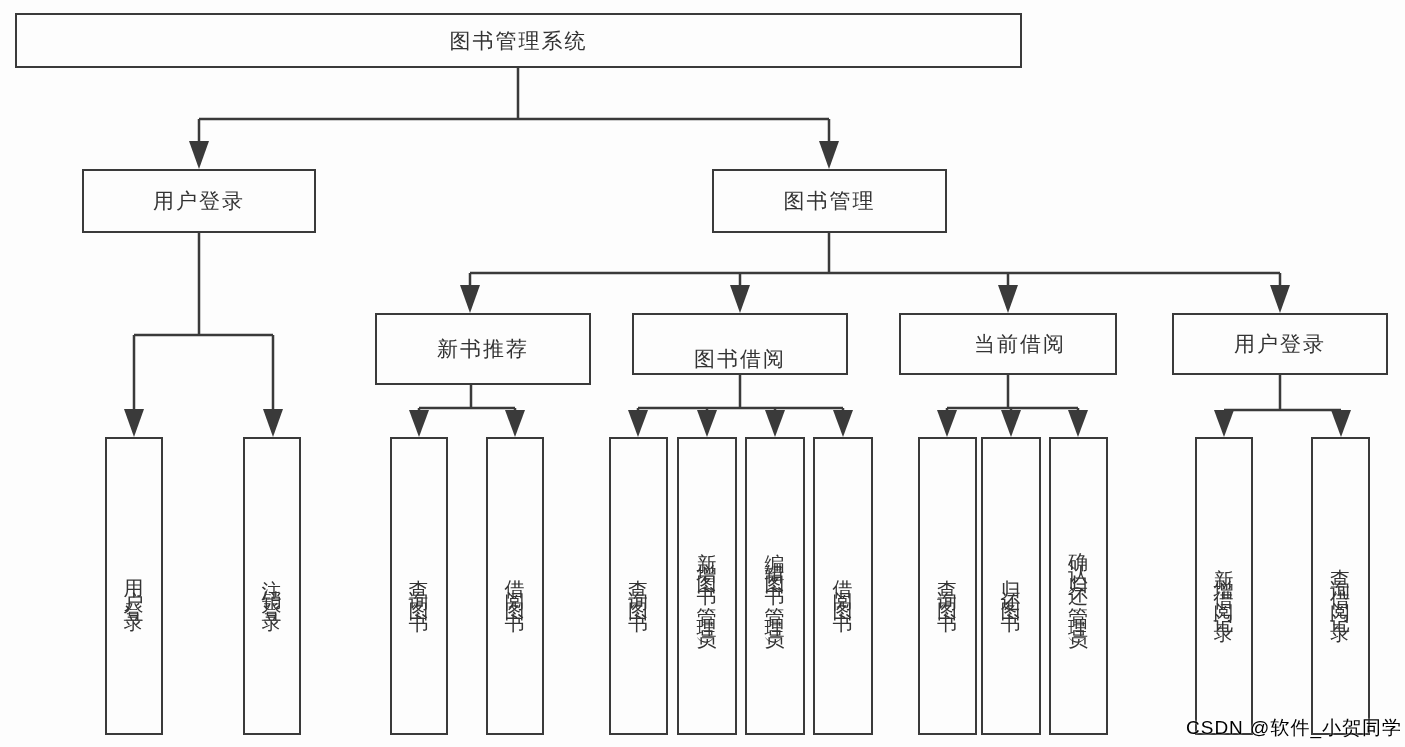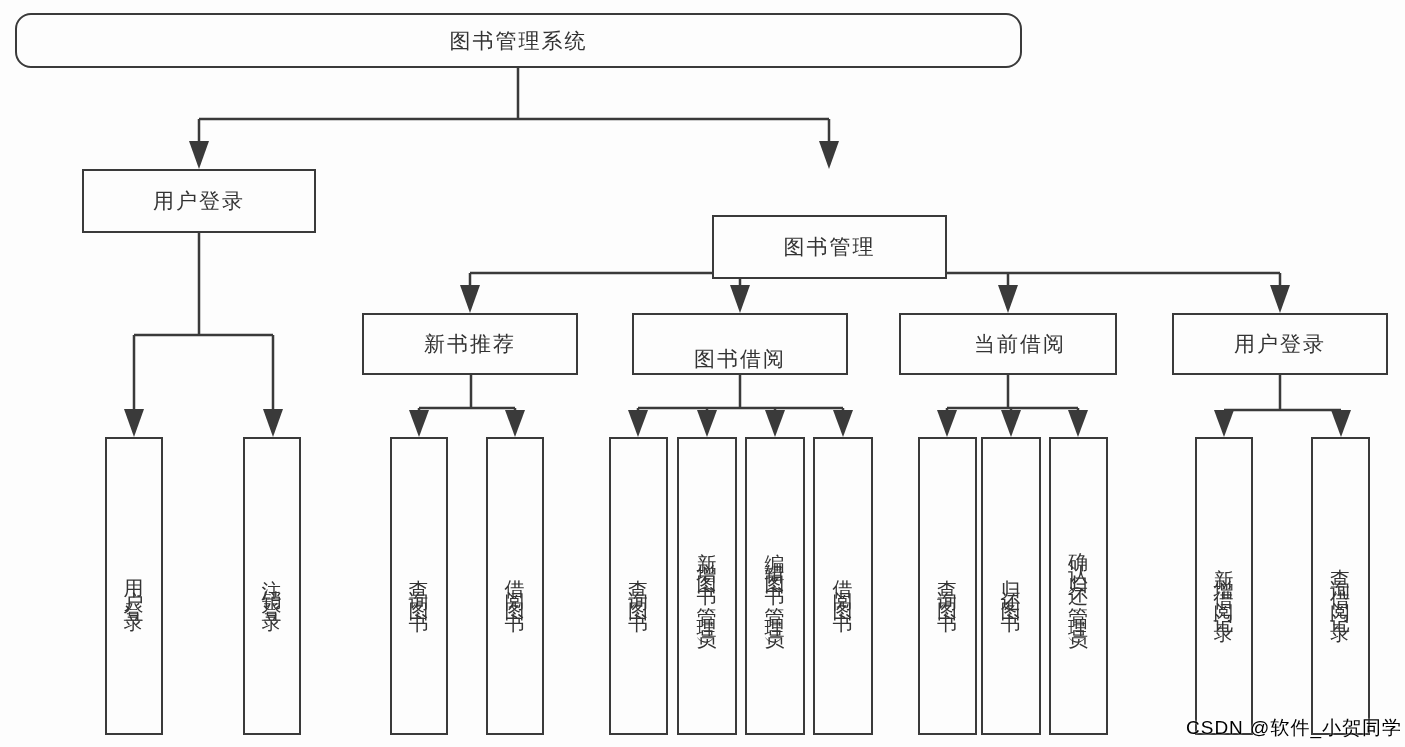--- a/index.html
+++ b/index.html
@@ -77,32 +77,32 @@
       <polygon points="775,437 765,410 785,410"></polygon>
       <polygon points="843,437 833,410 853,410"></polygon>
       <polygon points="947,437 937,410 957,410"></polygon>
       <polygon points="1011,437 1001,410 1021,410"></polygon>
       <polygon points="1078,437 1068,410 1088,410"></polygon>
       <polygon points="1224,437 1214,410 1234,410"></polygon>
       <polygon points="1341,437 1331,410 1351,410"></polygon>
     </g>
   </svg>
 
-  <div class="node root" style="left:15px;top:13px;width:1007px;height:55px;border-radius:16px;">
+  <div class="node root" style="left:15px;top:13px;width:1007px;height:55px;">
     <span>图书管理系统</span>
   </div>
 
   <div class="node hnode" style="left:82px;top:169px;width:234px;height:64px;">
     <span>用户登录</span>
   </div>
-  <div class="node hnode" style="left:712px;top:169px;width:235px;height:64px;margin-top:46px;">
+  <div class="node hnode" style="left:712px;top:169px;width:235px;height:64px;">
     <span>图书管理</span>
   </div>
 
-  <div class="node hnode" style="left:362px;top:313px;width:216px;height:62px;">
+  <div class="node hnode" style="left:375px;top:313px;width:216px;height:72px;">
     <span>新书推荐</span>
   </div>
   <div class="node hnode" style="left:632px;top:313px;width:216px;height:62px;align-items:flex-end;">
     <span>图书借阅</span>
   </div>
   <div class="node hnode" style="left:899px;top:313px;width:218px;height:62px;padding-left:24px;">
     <span>当前借阅</span>
   </div>
   <div class="node hnode" style="left:1172px;top:313px;width:216px;height:62px;">
     <span>用户登录</span>

